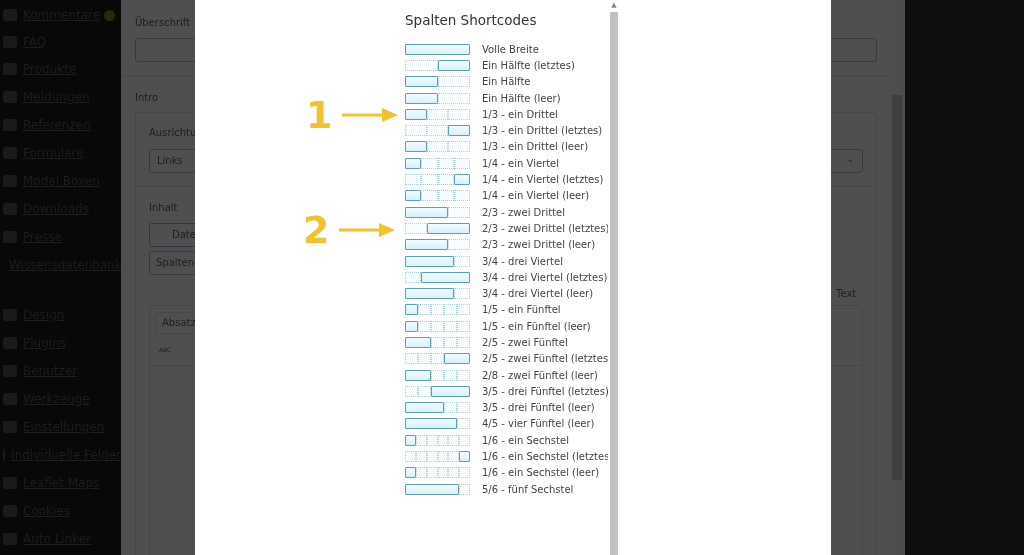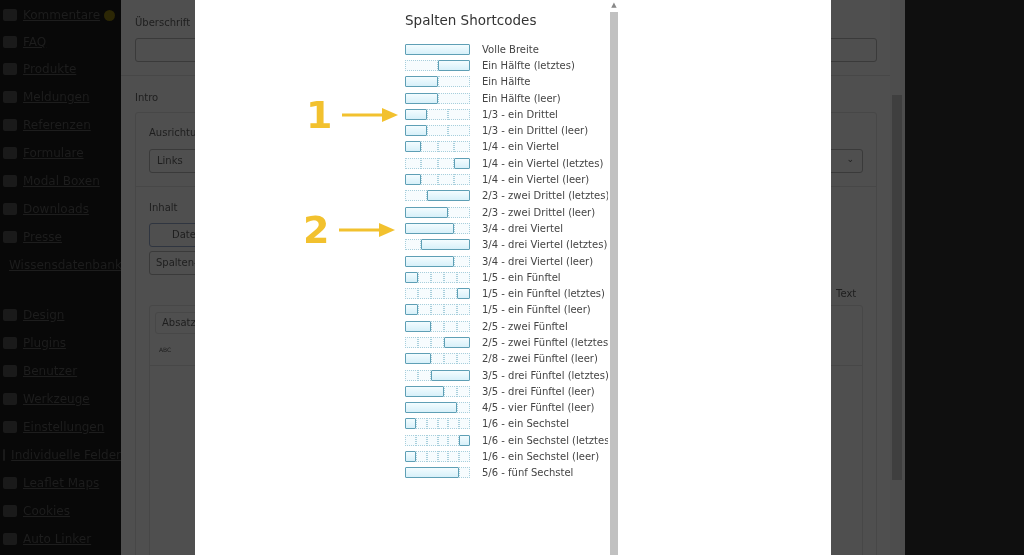--- a/index.html
+++ b/index.html
@@ -191,20 +191,28 @@
         <div class="sc-item">
           <div class="sc-icon">
             <div class="seg fill" style="left: 0px; width: 22px;"></div>
             <div class="seg empty" style="left: 22px; width: 21px;"></div>
             <div class="seg empty" style="left: 43px; width: 22px;"></div>
           </div>
           <span class="sc-label">1/3 - ein Drittel</span>
         </div>
         <div class="sc-item">
           <div class="sc-icon">
+            <div class="seg empty" style="left: 0px; width: 22px;"></div>
+            <div class="seg empty" style="left: 22px; width: 21px;"></div>
+            <div class="seg fill" style="left: 43px; width: 22px;"></div>
+          </div>
+          <span class="sc-label">1/3 - ein Drittel (letztes)</span>
+        </div>
+        <div class="sc-item">
+          <div class="sc-icon">
             <div class="seg fill" style="left: 0px; width: 22px;"></div>
             <div class="seg empty" style="left: 22px; width: 21px;"></div>
             <div class="seg empty" style="left: 43px; width: 22px;"></div>
           </div>
           <span class="sc-label">1/3 - ein Drittel (leer)</span>
         </div>
         <div class="sc-item">
           <div class="sc-icon">
             <div class="seg fill" style="left: 0px; width: 16px;"></div>
             <div class="seg empty" style="left: 16px; width: 17px;"></div>
@@ -226,20 +234,27 @@
           <div class="sc-icon">
             <div class="seg fill" style="left: 0px; width: 16px;"></div>
             <div class="seg empty" style="left: 16px; width: 17px;"></div>
             <div class="seg empty" style="left: 33px; width: 16px;"></div>
             <div class="seg empty" style="left: 49px; width: 16px;"></div>
           </div>
           <span class="sc-label">1/4 - ein Viertel (leer)</span>
         </div>
         <div class="sc-item">
           <div class="sc-icon">
+            <div class="seg fill" style="left: 0px; width: 43px;"></div>
+            <div class="seg empty" style="left: 43px; width: 22px;"></div>
+          </div>
+          <span class="sc-label">2/3 - zwei Drittel</span>
+        </div>
+        <div class="sc-item">
+          <div class="sc-icon">
             <div class="seg empty" style="left: 0px; width: 22px;"></div>
             <div class="seg fill" style="left: 22px; width: 43px;"></div>
           </div>
           <span class="sc-label">2/3 - zwei Drittel (letztes)</span>
         </div>
         <div class="sc-item">
           <div class="sc-icon">
             <div class="seg fill" style="left: 0px; width: 43px;"></div>
             <div class="seg empty" style="left: 43px; width: 22px;"></div>
           </div>
@@ -268,30 +283,20 @@
         </div>
         <div class="sc-item">
           <div class="sc-icon">
             <div class="seg fill" style="left: 0px; width: 13px;"></div>
             <div class="seg empty" style="left: 13px; width: 13px;"></div>
             <div class="seg empty" style="left: 26px; width: 13px;"></div>
             <div class="seg empty" style="left: 39px; width: 13px;"></div>
             <div class="seg empty" style="left: 52px; width: 13px;"></div>
           </div>
           <span class="sc-label">1/5 - ein Fünftel</span>
-        </div>
-        <div class="sc-item">
-          <div class="sc-icon">
-            <div class="seg empty" style="left: 0px; width: 13px;"></div>
-            <div class="seg empty" style="left: 13px; width: 13px;"></div>
-            <div class="seg empty" style="left: 26px; width: 13px;"></div>
-            <div class="seg empty" style="left: 39px; width: 13px;"></div>
-            <div class="seg fill" style="left: 52px; width: 13px;"></div>
-          </div>
-          <span class="sc-label">1/5 - ein Fünftel (letztes)</span>
         </div>
         <div class="sc-item">
           <div class="sc-icon">
             <div class="seg fill" style="left: 0px; width: 13px;"></div>
             <div class="seg empty" style="left: 13px; width: 13px;"></div>
             <div class="seg empty" style="left: 26px; width: 13px;"></div>
             <div class="seg empty" style="left: 39px; width: 13px;"></div>
             <div class="seg empty" style="left: 52px; width: 13px;"></div>
           </div>
           <span class="sc-label">1/5 - ein Fünftel (leer)</span>

